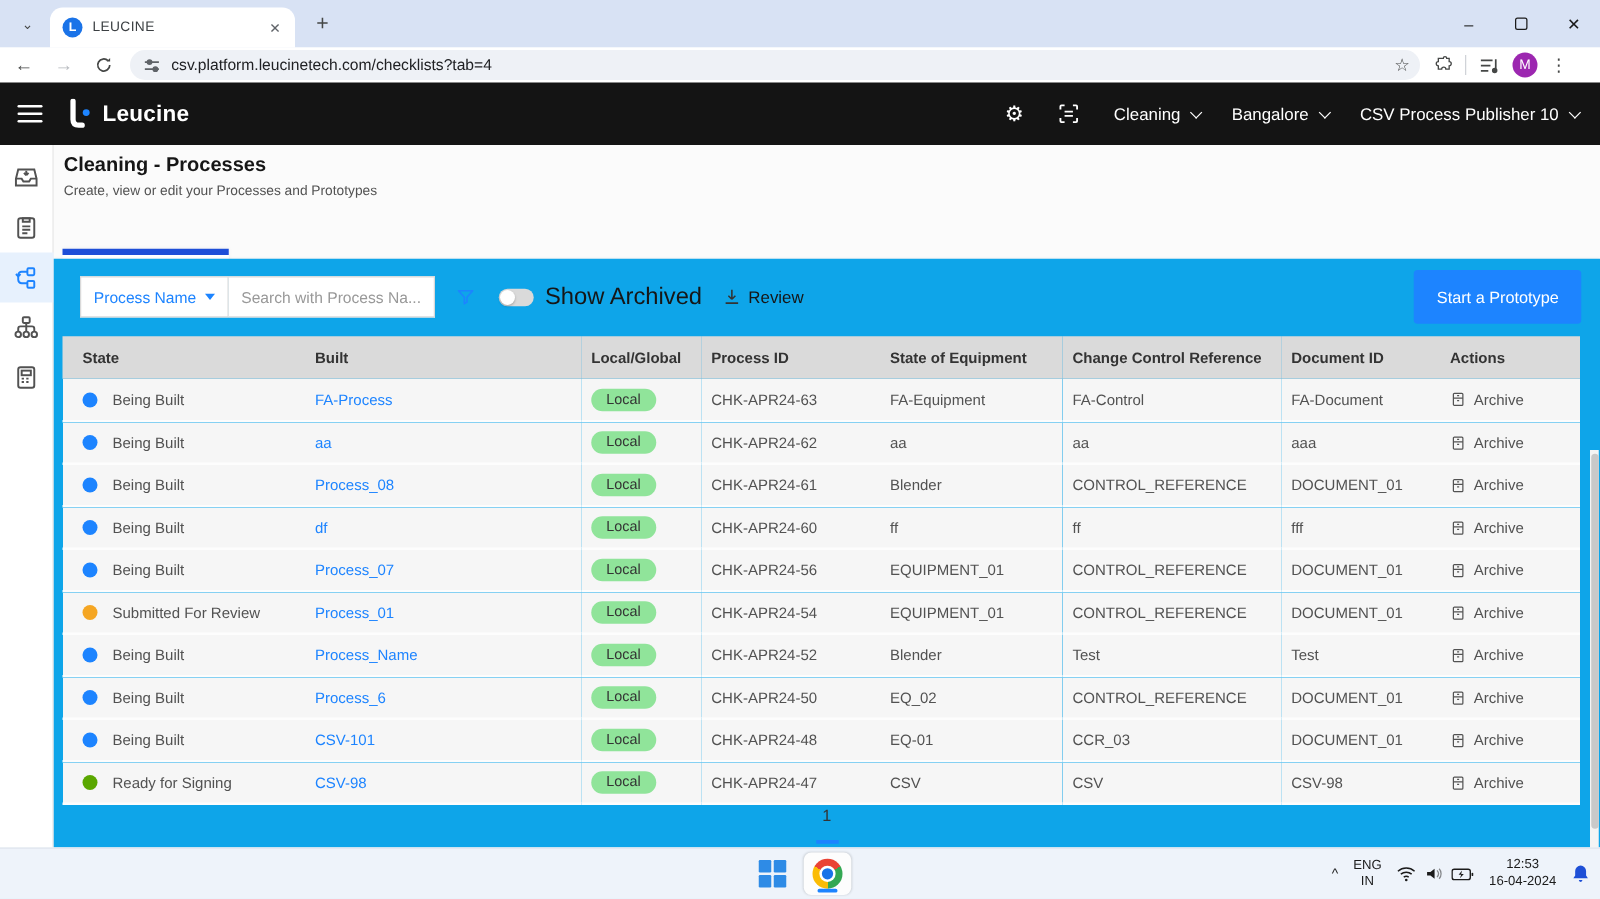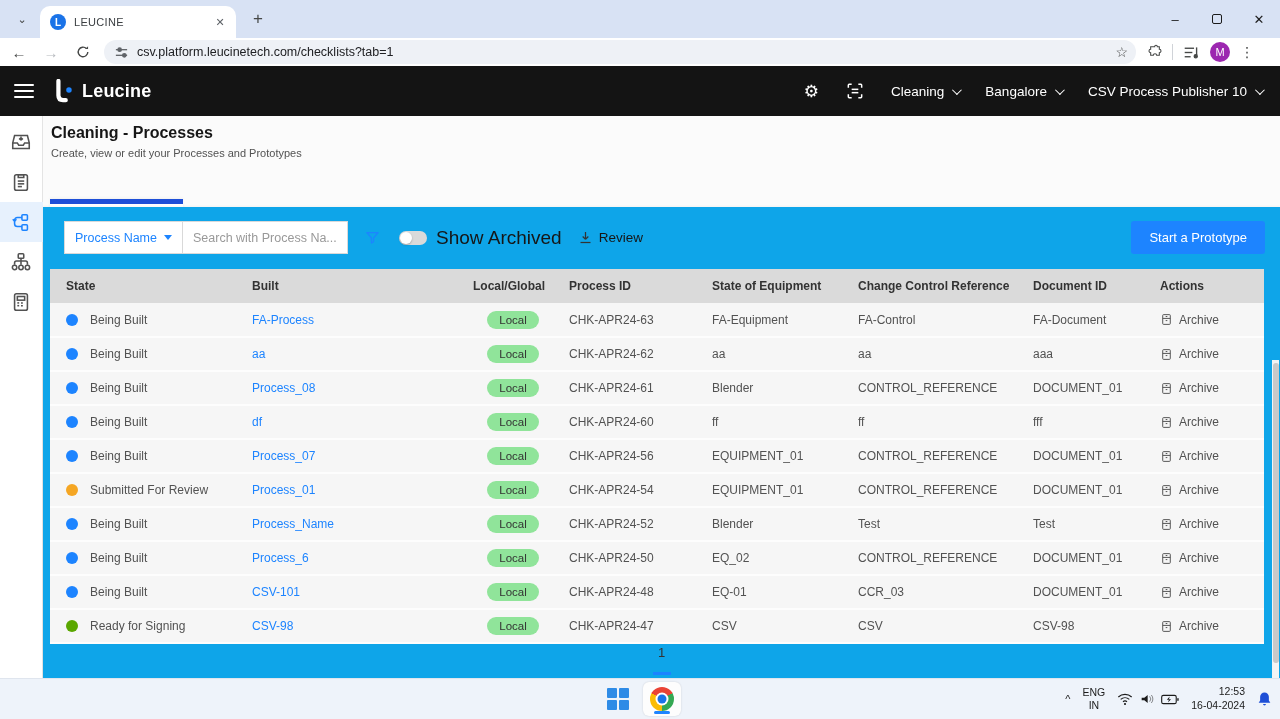--- a/index.html
+++ b/index.html
@@ -61,35 +61,35 @@
   .filter-row { position:absolute; top:14px; left:21px; right:15px; height:33px; display:flex; align-items:center; }
   .field-select { height:33px; border:1px solid #d9d9d9; background:#fff; display:flex; align-items:center; padding:0 10px; color:#1d84ff; font-size:12.5px; gap:7px; }
   .caret-blue { width:0; height:0; border-left:4px solid transparent; border-right:4px solid transparent; border-top:5px solid #1d84ff; }
   .search-input { height:33px; width:165px; border:1px solid #d9d9d9; border-left:none; padding:0 10px; font-size:12.5px; color:#333; font-family:"Liberation Sans", sans-serif; }
   .search-input::placeholder { color:#999; }
   .funnel { margin-left:16px; display:flex; }
   .toggle { margin-left:18px; width:28px; height:14px; background:#dadada; border-radius:8px; position:relative; }
   .toggle-knob { position:absolute; top:1px; left:1px; width:12px; height:12px; background:#fff; border-radius:50%; box-shadow:0 1px 2px rgba(0,0,0,.25); }
   .toggle-label { margin-left:9px; font-size:19px; color:#161616; }
   .import { margin-left:16px; display:flex; align-items:center; gap:6px; font-size:13.5px; color:#161616; }
-  .start-btn { margin-left:auto; height:33px; background:#1d84ff; color:#fff; border:none; padding:0 18px; font-size:13px; font-family:"Liberation Sans", sans-serif; border-radius:3px; }
+  .start-btn { margin-left:auto; height:43px; background:#1d84ff; color:#fff; border:none; padding:0 18px; font-size:13px; font-family:"Liberation Sans", sans-serif; border-radius:3px; }
 
   
   .tbl { position:absolute; top:62px; left:7px; width:1214px; border-collapse:collapse; table-layout:fixed; }
   .tbl th { background:#dadada; height:34px; text-align:left; font-size:12px; font-weight:600; color:#333; padding:0 8px; }
   .tbl th:first-child { padding-left:16px; }
   .tbl td { background:#f6f6f6; height:34px; font-size:12px; color:#525252; padding:0 8px; border-bottom:2px solid #fdfdfd; white-space:nowrap; overflow:hidden; }
   .tbl td:first-child { padding-left:16px; }
   .c-state{width:194px} .c-name{width:221px} .c-scope{width:96px} .c-pid{width:143px}
   .c-eq{width:146px} .c-ccr{width:175px} .c-doc{width:127px} .c-act{width:112px}
   .state-cell { display:flex; align-items:center; gap:12px; }
   .dot { width:12px; height:12px; border-radius:50%; flex:0 0 12px; }
   .name-link { color:#1d84ff; text-decoration:none; }
   .badge { display:inline-block; background:#90e49a; color:#333; border-radius:10px; padding:3px 12px; font-size:11.5px; }
-  .scope-td { text-align:center; }
+  .scope-td { text-align:left; }
   .action-cell { display:flex; align-items:center; gap:6px; color:#525252; }
 
   .pager { position:absolute; top:438px; left:0; width:1237px; display:flex; flex-direction:column; align-items:center; }
   .pager-num { font-size:13px; color:#333; }
   .pager-bar { margin-top:12px; width:18px; height:3px; background:#1d84ff; }
 
   .scrollbar-track { position:absolute; top:153px; right:1px; width:7px; height:405px; background:#f4f4f4; }
   .scrollbar-thumb { position:absolute; top:3px; left:0.5px; width:6px; height:300px; background:#c9c9c9; border-radius:3px; }
 
   
@@ -100,21 +100,21 @@
   .task-btn.active-app::after { content:""; position:absolute; bottom:2px; left:50%; transform:translateX(-50%); width:16px; height:3px; border-radius:2px; background:#1d84ff; }
   .win-logo { width:22px; height:22px; display:grid; grid-template-columns:1fr 1fr; grid-template-rows:1fr 1fr; gap:2px; }
   .win-logo span { background:#2e8be6; border-radius:1px; }
   .chrome-logo { width:24px; height:24px; border-radius:50%; background:conic-gradient(from 0deg, #ea4335 0 60deg, #34a853 60deg 180deg, #fbbc05 180deg 300deg, #ea4335 300deg 360deg); position:relative; }
   .chrome-logo::before { content:""; position:absolute; top:50%; left:50%; transform:translate(-50%,-50%); width:13px; height:13px; background:#fff; border-radius:50%; }
   .chrome-logo::after { content:""; position:absolute; top:50%; left:50%; transform:translate(-50%,-50%); width:9px; height:9px; background:#1a73e8; border-radius:50%; }
   .tray { position:absolute; right:8px; top:0; height:100%; display:flex; align-items:center; gap:12px; }
   .tray-chevron { font-size:11px; color:#1b1b1b; }
   .lang { font-size:10.5px; color:#1b1b1b; text-align:center; line-height:1.25; }
   .tray-icons { display:flex; align-items:center; gap:6px; }
-  .clock { font-size:10.5px; color:#1b1b1b; text-align:right; line-height:1.3; }
+  .clock { font-size:10.5px; color:#1b1b1b; text-align:center; line-height:1.3; }
 </style>
 </head>
 <body>
 
 <div class="screen">
 
   <div class="tabstrip">
     <div class="tab-search">⌄</div>
     <div class="btab">
       <div class="favicon">L</div>
@@ -142,21 +142,21 @@
     </div>
     <div class="omnibox">
       <svg width="15" height="15" viewBox="0 0 16 16">
           <g stroke="#5f6368" stroke-width="1.4" fill="#5f6368">
             <line x1="2" y1="5" x2="14" y2="5"></line>
             <circle cx="6" cy="5" r="1.8"></circle>
             <line x1="2" y1="11" x2="14" y2="11"></line>
             <circle cx="11" cy="11" r="1.8"></circle>
           </g>
         </svg>
-      <span class="url-text">csv.platform.leucinetech.com/checklists?tab=1</span>
+      <span class="url-text">csv.platform.leucinetech.com/checklists?tab=4</span>
       <span class="star">☆</span>
     </div>
     <div class="chrome-right">
       <svg width="16" height="16" viewBox="0 0 24 24">
           <path d="M13 4a2 2 0 1 1 4 0h3v4a2.5 2.5 0 1 1 0 5v4h-4a2.5 2.5 0 1 0-5 0H7v-4a2.5 2.5 0 1 1 0-5V4h6z" fill="none" stroke="#454746" stroke-width="1.6"></path>
         </svg>
       <div class="vsep"></div>
       <svg width="17" height="15" viewBox="0 0 20 16">
           <g stroke="#454746" stroke-width="1.6" fill="none">
             <line x1="2" y1="3" x2="13" y2="3"></line>

